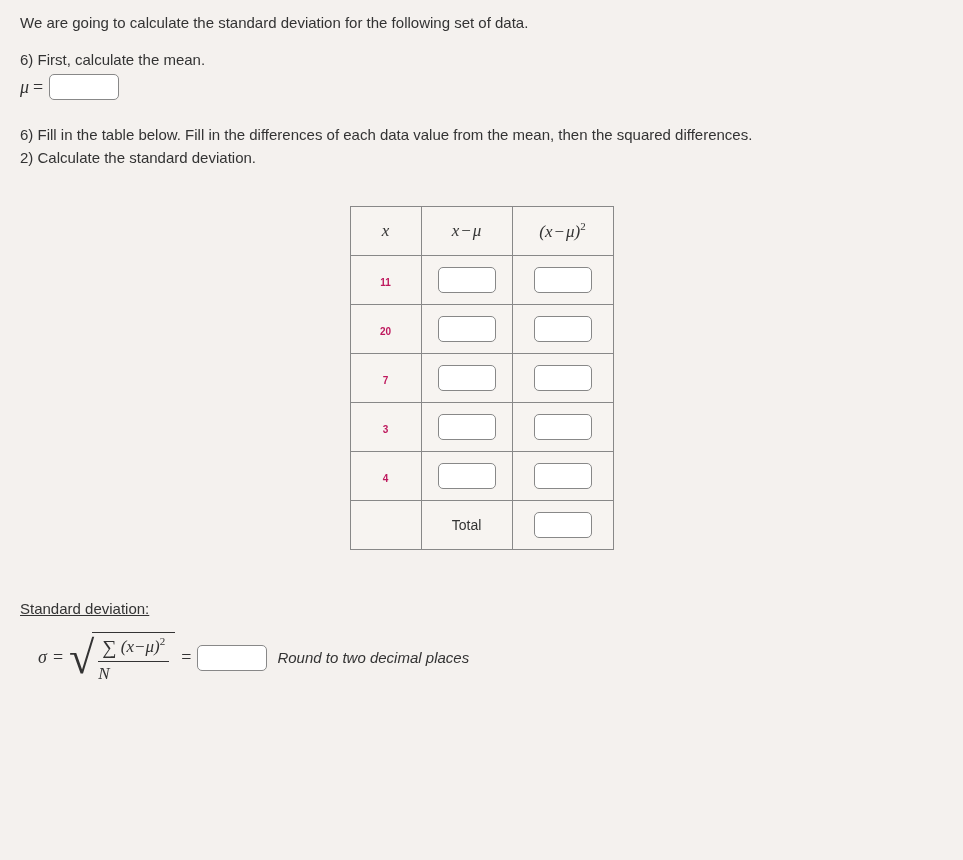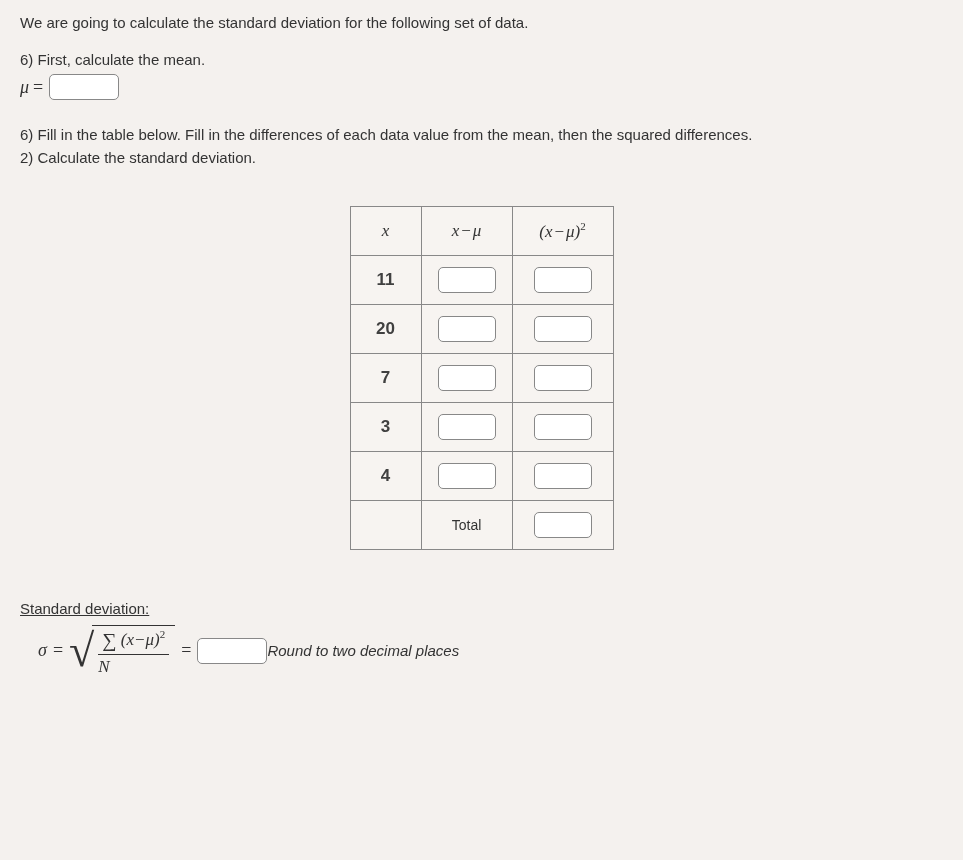--- a/index.html
+++ b/index.html
@@ -65,45 +65,45 @@
     font-weight: normal;
     font-family: "Times New Roman", serif;
     font-size: 17px;
     font-style: italic;
   }
   .col-x { width: 70px; }
   .col-d { width: 90px; }
   .col-sq { width: 100px; }
   .xval {
     font-family: Verdana, sans-serif;
-    font-size: 17px;
+    font-size: 10px;
     font-style: normal;
     font-weight: bold;
-    color: #404040;
+    color: #be185d;
   }
   .total-cell {
     font-family: Verdana, sans-serif;
     font-size: 14px;
     font-style: normal;
     font-weight: normal;
     text-align: center;
   }
   .math {
     font-family: "Times New Roman", serif;
     font-style: italic;
     white-space: nowrap;
   }
   .math .op { font-style: normal; padding: 0 2px; }
   .sup { font-style: normal; font-size: 11px; vertical-align: super; }
   .sd-section {
     margin-top: 10px;
   }
   .sd-label {
     text-decoration: underline;
-    margin-bottom: 8px;
+    margin-bottom: 15px;
   }
   .formula-line {
     display: flex;
     align-items: center;
     margin-left: 18px;
   }
   .sigma {
     font-family: "Times New Roman", serif;
     font-style: italic;
     font-size: 18px;
@@ -145,20 +145,21 @@
     padding-top: 2px;
     font-size: 17px;
   }
   .bigsum {
     font-style: normal;
     font-size: 20px;
     vertical-align: -2px;
   }
   .round-note {
     font-style: italic;
+    margin-left: 10px;
     font-family: Verdana, sans-serif;
     font-size: 15px;
   }
 </style>
 </head>
 <body>
 
 <div class="intro">We are going to calculate the standard deviation for the following set of data.</div>
 
 <div class="step">6) First, calculate the mean.</div>

